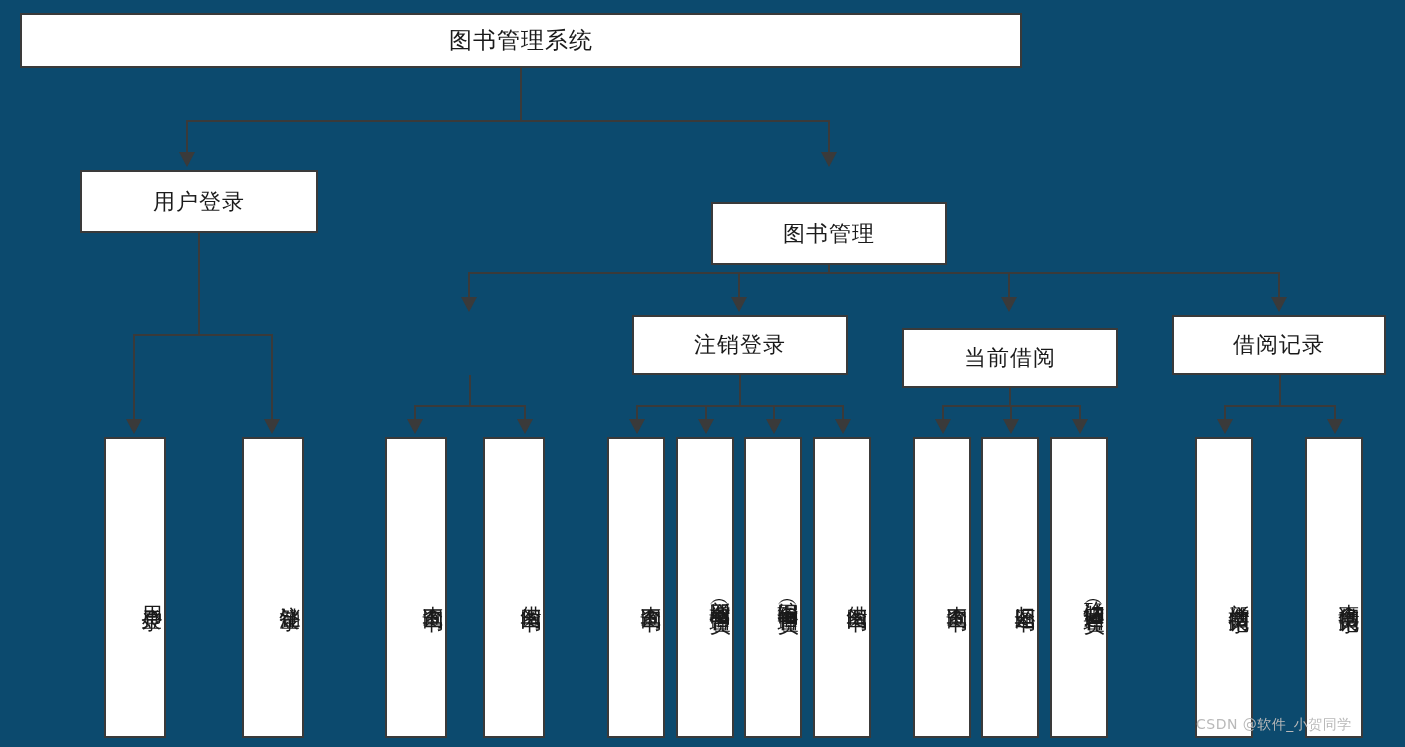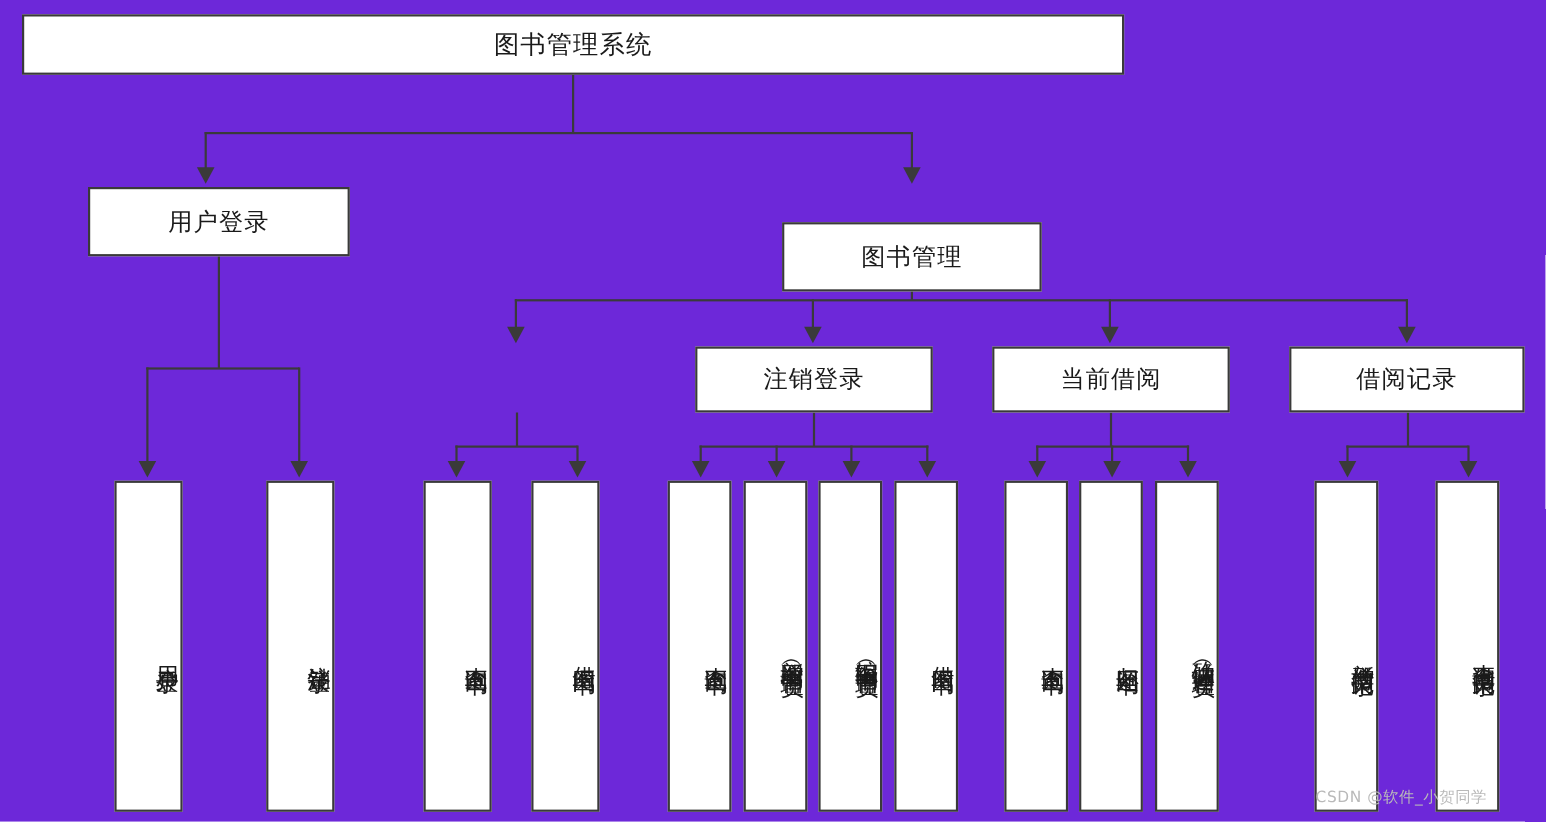--- a/index.html
+++ b/index.html
@@ -7,21 +7,21 @@
     padding: 0;
     background: #ffffff;
   }
   body {
     font-family: "DejaVu Sans", "Liberation Sans", sans-serif;
   }
   #canvas {
     position: relative;
     width: 1405px;
     height: 747px;
-    background: #6d28d9;
+    background: #0c4a6e;
     overflow: hidden;
   }
   .node {
     position: absolute;
     box-sizing: border-box;
     border: 2px solid #3a3a3a;
     background: #ffffff;
     display: flex;
     align-items: center;
     justify-content: center;
@@ -115,21 +115,21 @@
   <div class="conn conn-v" style="left:1008px; top:272px; height:26px;"></div>
   <div class="conn conn-v" style="left:1278px; top:272px; height:26px;"></div>
   <div class="arrow" style="left:461px; top:297px;"></div>
   <div class="arrow" style="left:731px; top:297px;"></div>
   <div class="arrow" style="left:1001px; top:297px;"></div>
   <div class="arrow" style="left:1271px; top:297px;"></div>
 
   <div class="node node-h" style="left:632px; top:315px; width:216px; height:60px;">
     <span>注销登录</span>
   </div>
-  <div class="node node-h" style="left:902px; top:315px; width:216px; height:60px;">
+  <div class="node node-h" style="left:902px; top:328px; width:216px; height:60px;">
     <span>当前借阅</span>
   </div>
   <div class="node node-h" style="left:1172px; top:315px; width:214px; height:60px;">
     <span>借阅记录</span>
   </div>
 
   <div class="conn conn-v" style="left:469px; top:375px; height:31px;"></div>
   <div class="conn conn-h" style="left:414px; top:405px; width:111px;"></div>
   <div class="conn conn-v" style="left:414px; top:405px; height:15px;"></div>
   <div class="conn conn-v" style="left:524px; top:405px; height:15px;"></div>

